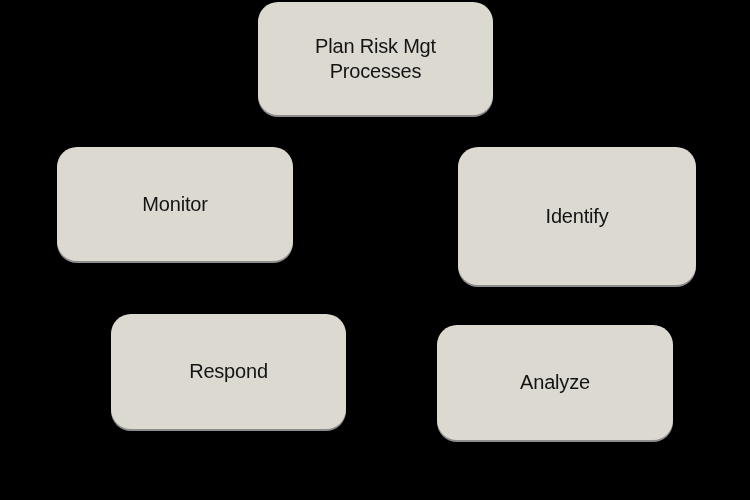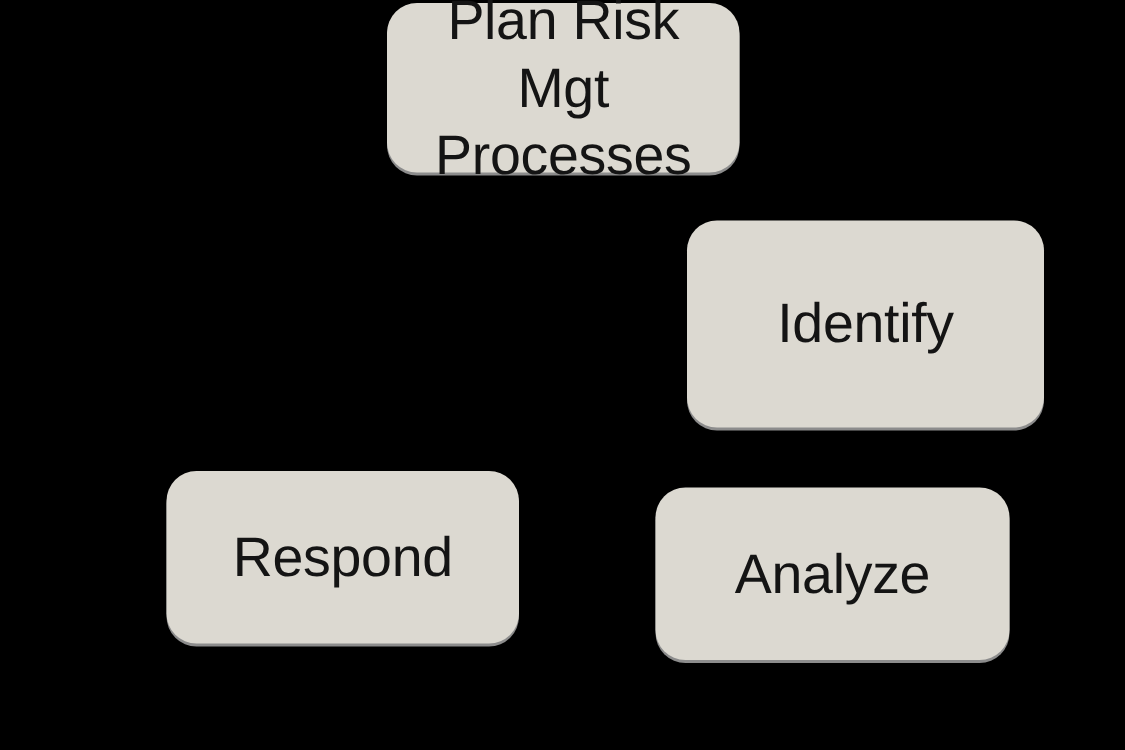--- a/index.html
+++ b/index.html
@@ -18,21 +18,21 @@
   .node {
     position: absolute;
     box-sizing: border-box;
     background: #dcd9d1;
     border-radius: 20px;
     display: flex;
     align-items: center;
     justify-content: center;
     text-align: center;
     color: #141414;
-    font-size: 37px;
+    font-size: 20px;
     font-weight: 400;
     line-height: 1.22;
     letter-spacing: -0.2px;
     padding: 2px 10px;
     box-shadow: 0 2px 0 0 rgba(255,255,255,0.55);
   }
   .node .label {
     display: block;
     width: 100%;
     white-space: pre-line;
@@ -41,20 +41,23 @@
 </head>
 <body>
 
 <div id="canvas">
 
   <div class="node" style="left:258px; top:2px; width:235px; height:113px;">
     <span class="label">Plan Risk Mgt
 Processes</span>
   </div>
 
+  <div class="node" style="left:57px; top:147px; width:236px; height:114px;">
+    <span class="label">Monitor</span>
+  </div>
 
   <div class="node" style="left:458px; top:147px; width:238px; height:138px;">
     <span class="label">Identify</span>
   </div>
 
   <div class="node" style="left:111px; top:314px; width:235px; height:115px;">
     <span class="label">Respond</span>
   </div>
 
   <div class="node" style="left:437px; top:325px; width:236px; height:115px;">

